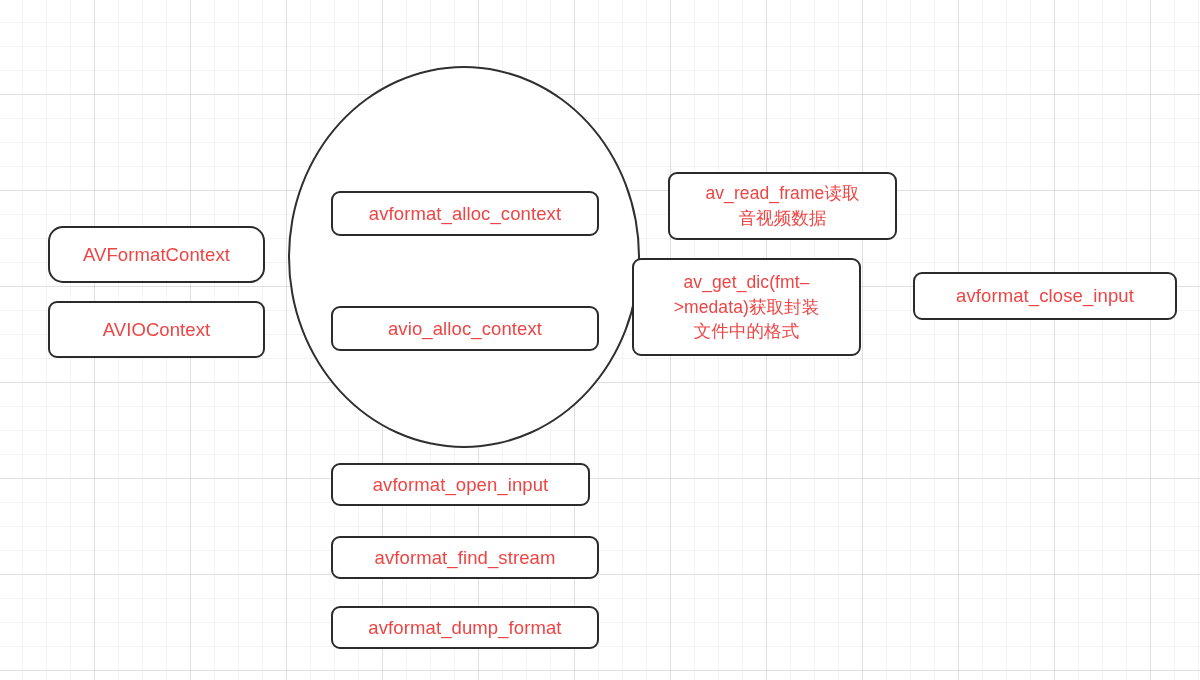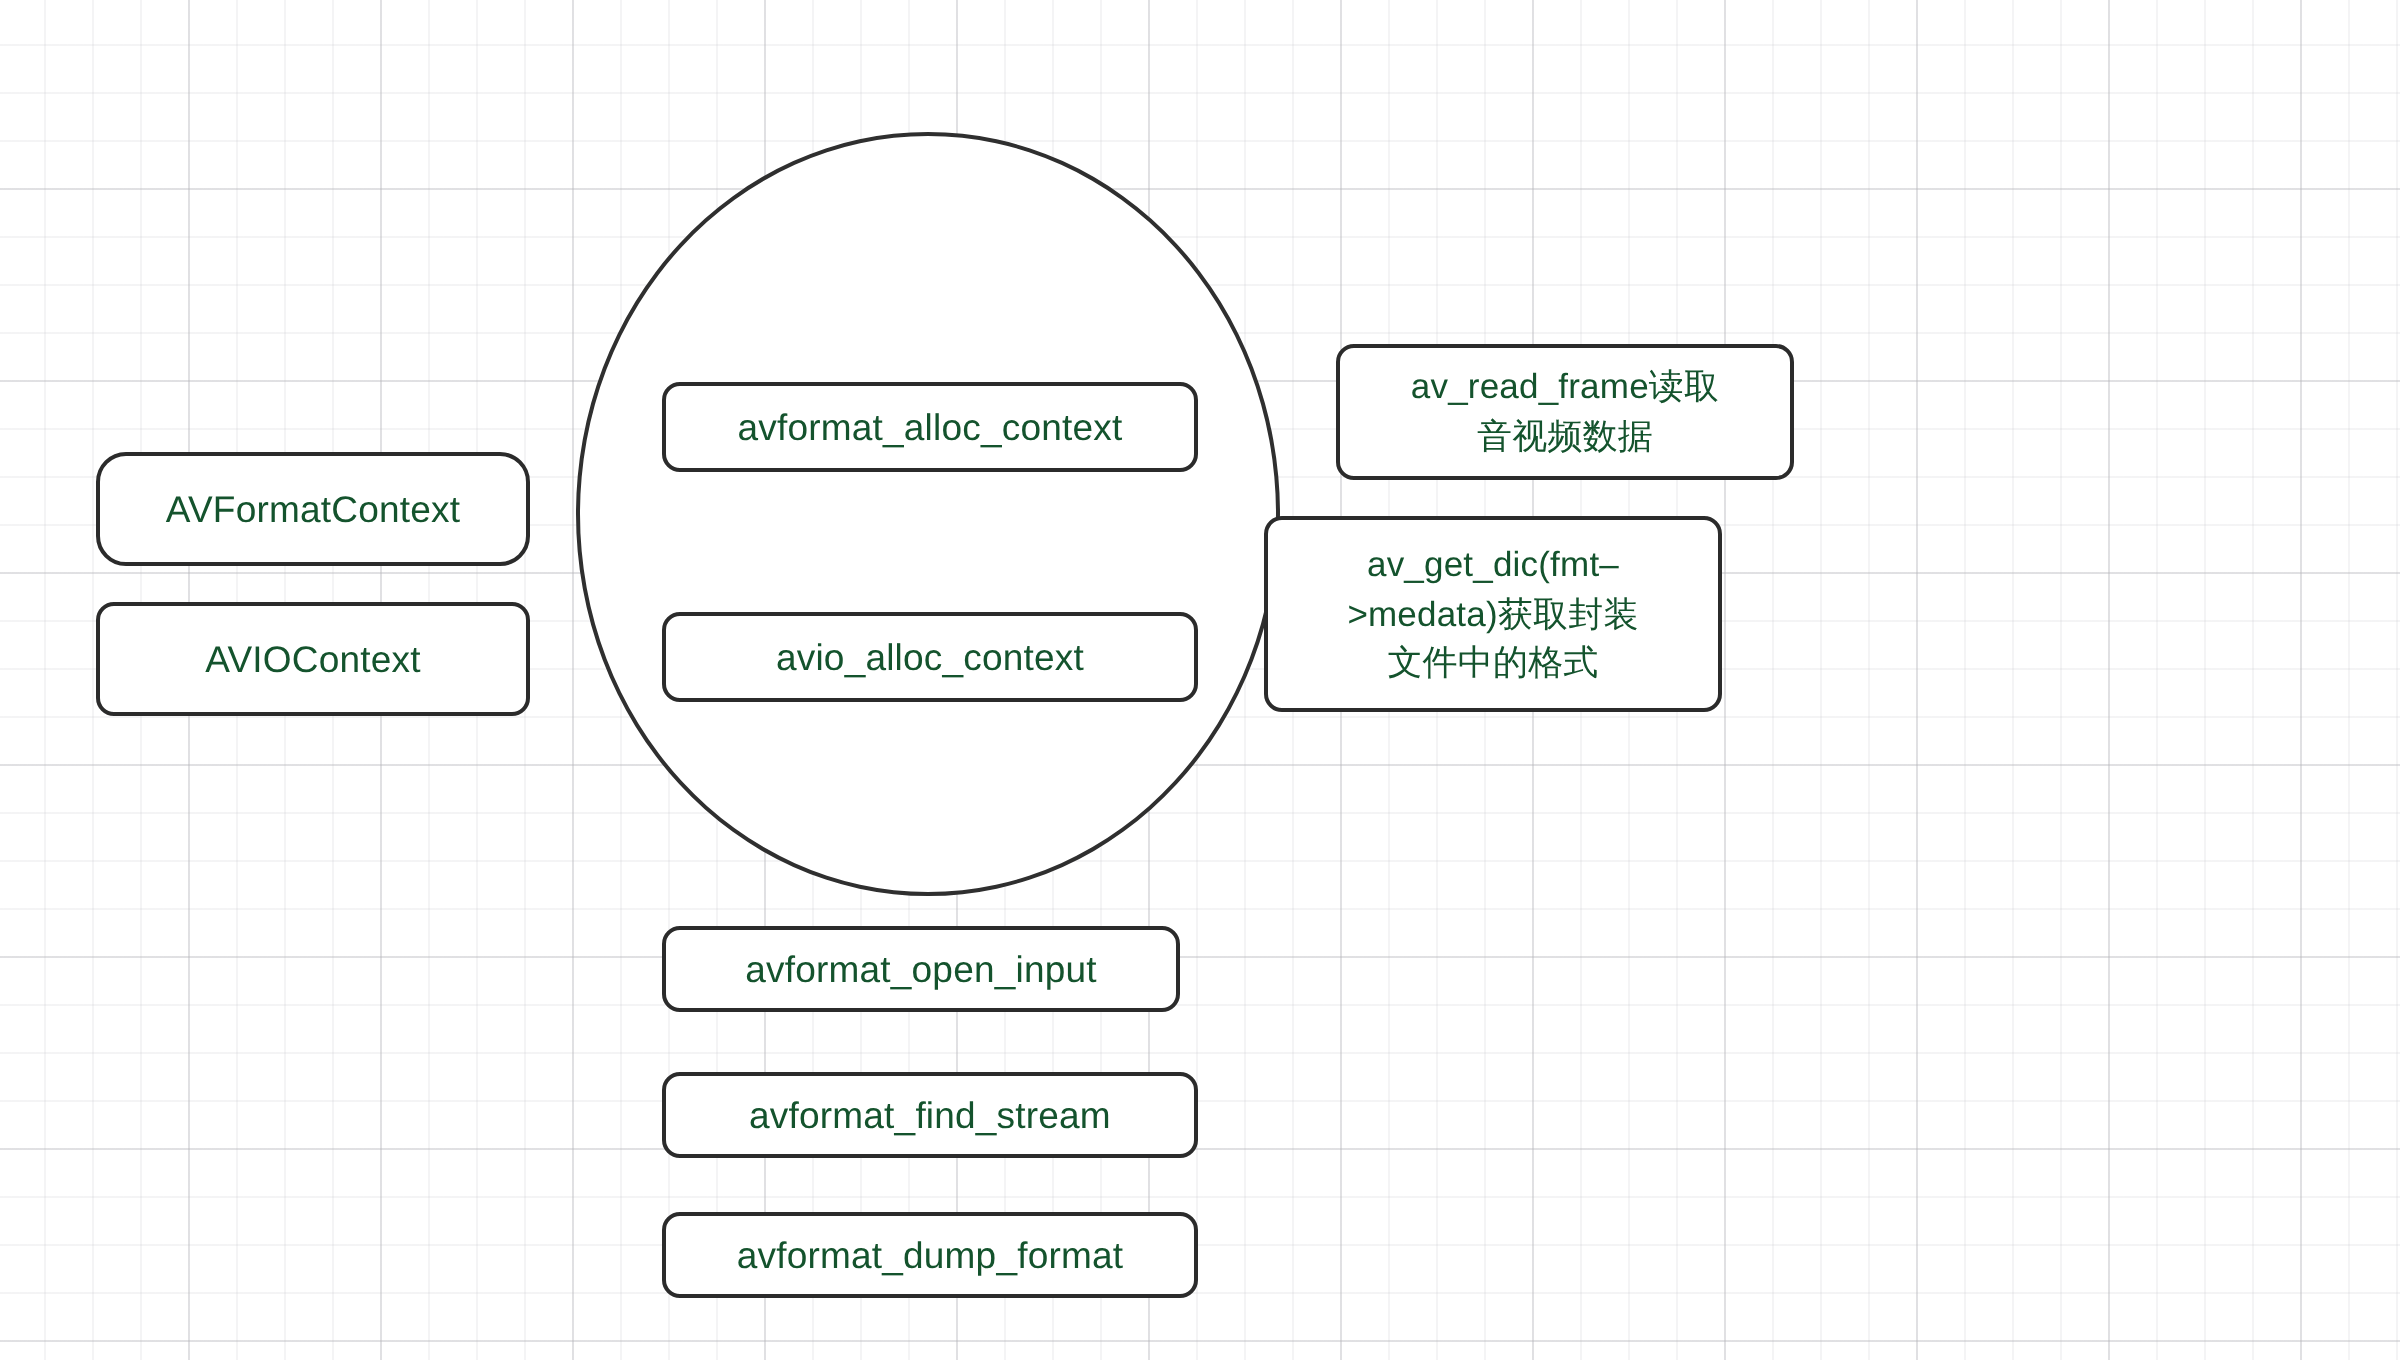--- a/index.html
+++ b/index.html
@@ -41,21 +41,21 @@
     background: #ffffff;
   }
 
   
   .node {
     position: absolute;
     box-sizing: border-box;
     border: 2.6px solid #2b2b2b;
     border-radius: 9px;
     background: #ffffff;
-    color: #14532d;
+    color: #ef4444;
     display: flex;
     align-items: center;
     justify-content: center;
     text-align: center;
     font-size: 18.5px;
     line-height: 1.25;
     letter-spacing: 0.1px;
     font-weight: 400;
     white-space: pre-line;
     padding: 2px 6px;
@@ -81,20 +81,21 @@
   <div class="node" style="left:331px; top:306px; width:268px; height:45px;">avio_alloc_context</div>
 
   <div class="node cjk" style="left:668px; top:172px; width:229px; height:68px;">av_read_frame读取
 音视频数据</div>
 
   <div class="node cjk" style="left:632px; top:258px; width:229px; height:98px;">av_get_dic(fmt–
 &gt;medata)获取封装
 文件中的格式</div>
 
 
+  <div class="node" style="left:913px; top:272px; width:264px; height:48px;">avformat_close_input</div>
 
   <div class="node" style="left:331px; top:463px; width:259px; height:43px;">avformat_open_input</div>
 
   <div class="node" style="left:331px; top:536px; width:268px; height:43px;">avformat_find_stream</div>
 
   <div class="node" style="left:331px; top:606px; width:268px; height:43px;">avformat_dump_format</div>
 
 </div>
 
 </body></html>

